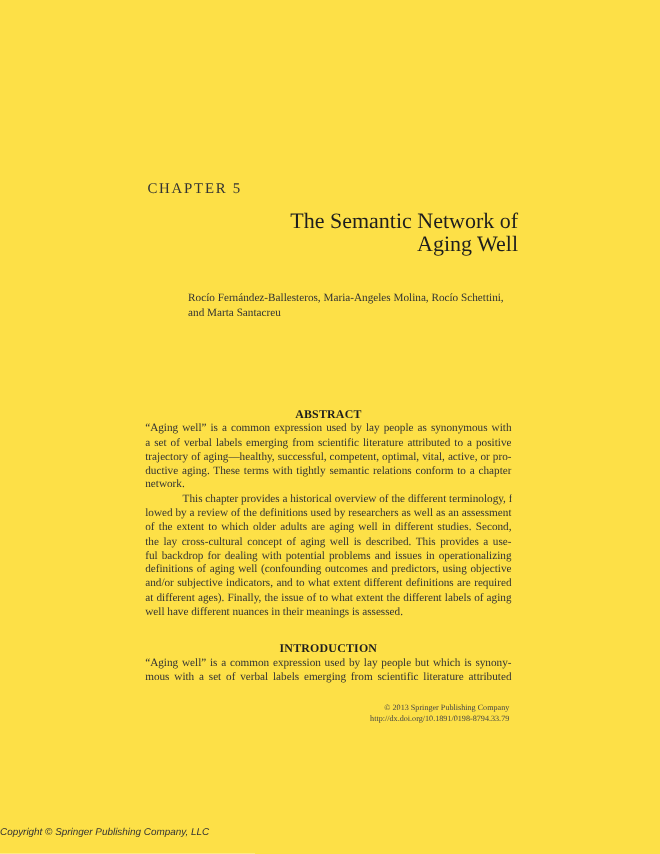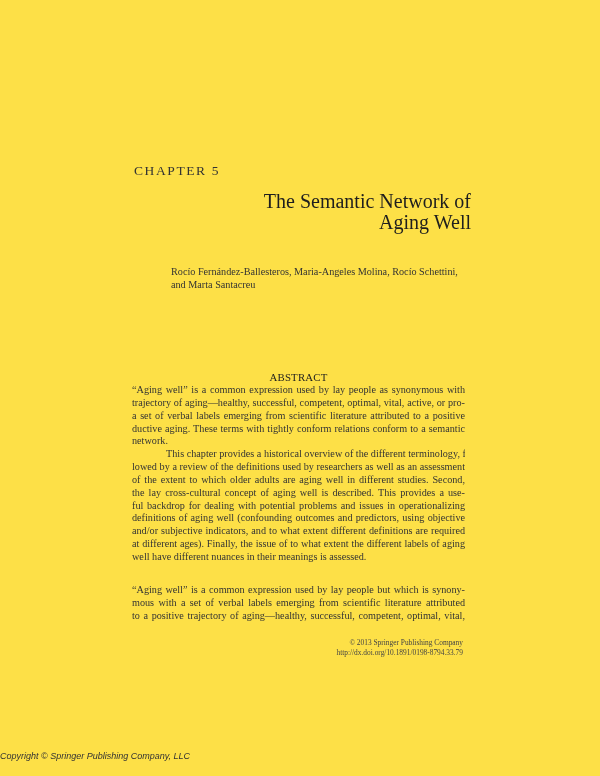--- a/index.html
+++ b/index.html
@@ -52,21 +52,21 @@
       color: #333333;
     }
     .authors span { display: block; white-space: nowrap; }
     .column {
       position: absolute;
       left: 132px;
       width: 333px;
     }
     .section-heading {
       text-align: center;
-      font-weight: normal;
+      font-weight: bold;
       font-size: 10.8px;
       line-height: 13px;
       color: #1e1e1e;
       letter-spacing: 0.2px;
       margin: 0;
     }
     .body-text {
       font-size: 10.2px;
       line-height: 12.85px;
       color: #333333;
@@ -123,43 +123,43 @@
 
   <div class="authors">
     <span>Rocío Fernández-Ballesteros, Maria-Angeles Molina, Rocío Schettini,</span>
     <span>and Marta Santacreu</span>
   </div>
 
   <section class="column abstract">
     <h2 class="section-heading">ABSTRACT</h2>
     <div class="body-text">
       <span class="line">“Aging well” is a common expression used by lay people as synonymous with</span>
+      <span class="line">a set of verbal labels emerging from scientific literature attributed to a positive</span>
       <span class="line">trajectory of aging—healthy, successful, competent, optimal, vital, active, or pro-</span>
-      <span class="line">a set of verbal labels emerging from scientific literature attributed to a positive</span>
-      <span class="line">ductive aging. These terms with tightly conform relations conform to a semantic</span>
+      <span class="line">ductive aging. These terms with tightly semantic relations conform to a chapter</span>
       <span class="line last">network.</span>
     </div>
     <div class="body-text">
       <span class="line indent">This chapter provides a historical overview of the different terminology, fol-</span>
       <span class="line">lowed by a review of the definitions used by researchers as well as an assessment</span>
       <span class="line">of the extent to which older adults are aging well in different studies. Second,</span>
       <span class="line">the lay cross-cultural concept of aging well is described. This provides a use-</span>
       <span class="line">ful backdrop for dealing with potential problems and issues in operationalizing</span>
       <span class="line">definitions of aging well (confounding outcomes and predictors, using objective</span>
       <span class="line">and/or subjective indicators, and to what extent different definitions are required</span>
       <span class="line">at different ages). Finally, the issue of to what extent the different labels of aging</span>
       <span class="line last">well have different nuances in their meanings is assessed.</span>
     </div>
   </section>
 
   <section class="column intro">
+    <h2 class="section-heading">INTRODUCTION</h2>
     <div class="body-text">
       <span class="line">“Aging well” is a common expression used by lay people but which is synony-</span>
       <span class="line">mous with a set of verbal labels emerging from scientific literature attributed</span>
-      <span class="line">to a positive trajectory of aging—healthy, successful, competent, optimal, vital,</span>
     </div>
   </section>
 
   <div class="pub-info">
     <span>© 2013 Springer Publishing Company</span>
     <span>http://dx.doi.org/10.1891/0198-8794.33.79</span>
   </div>
 
   <div class="footer-copyright">Copyright © Springer Publishing Company, LLC</div>
 

